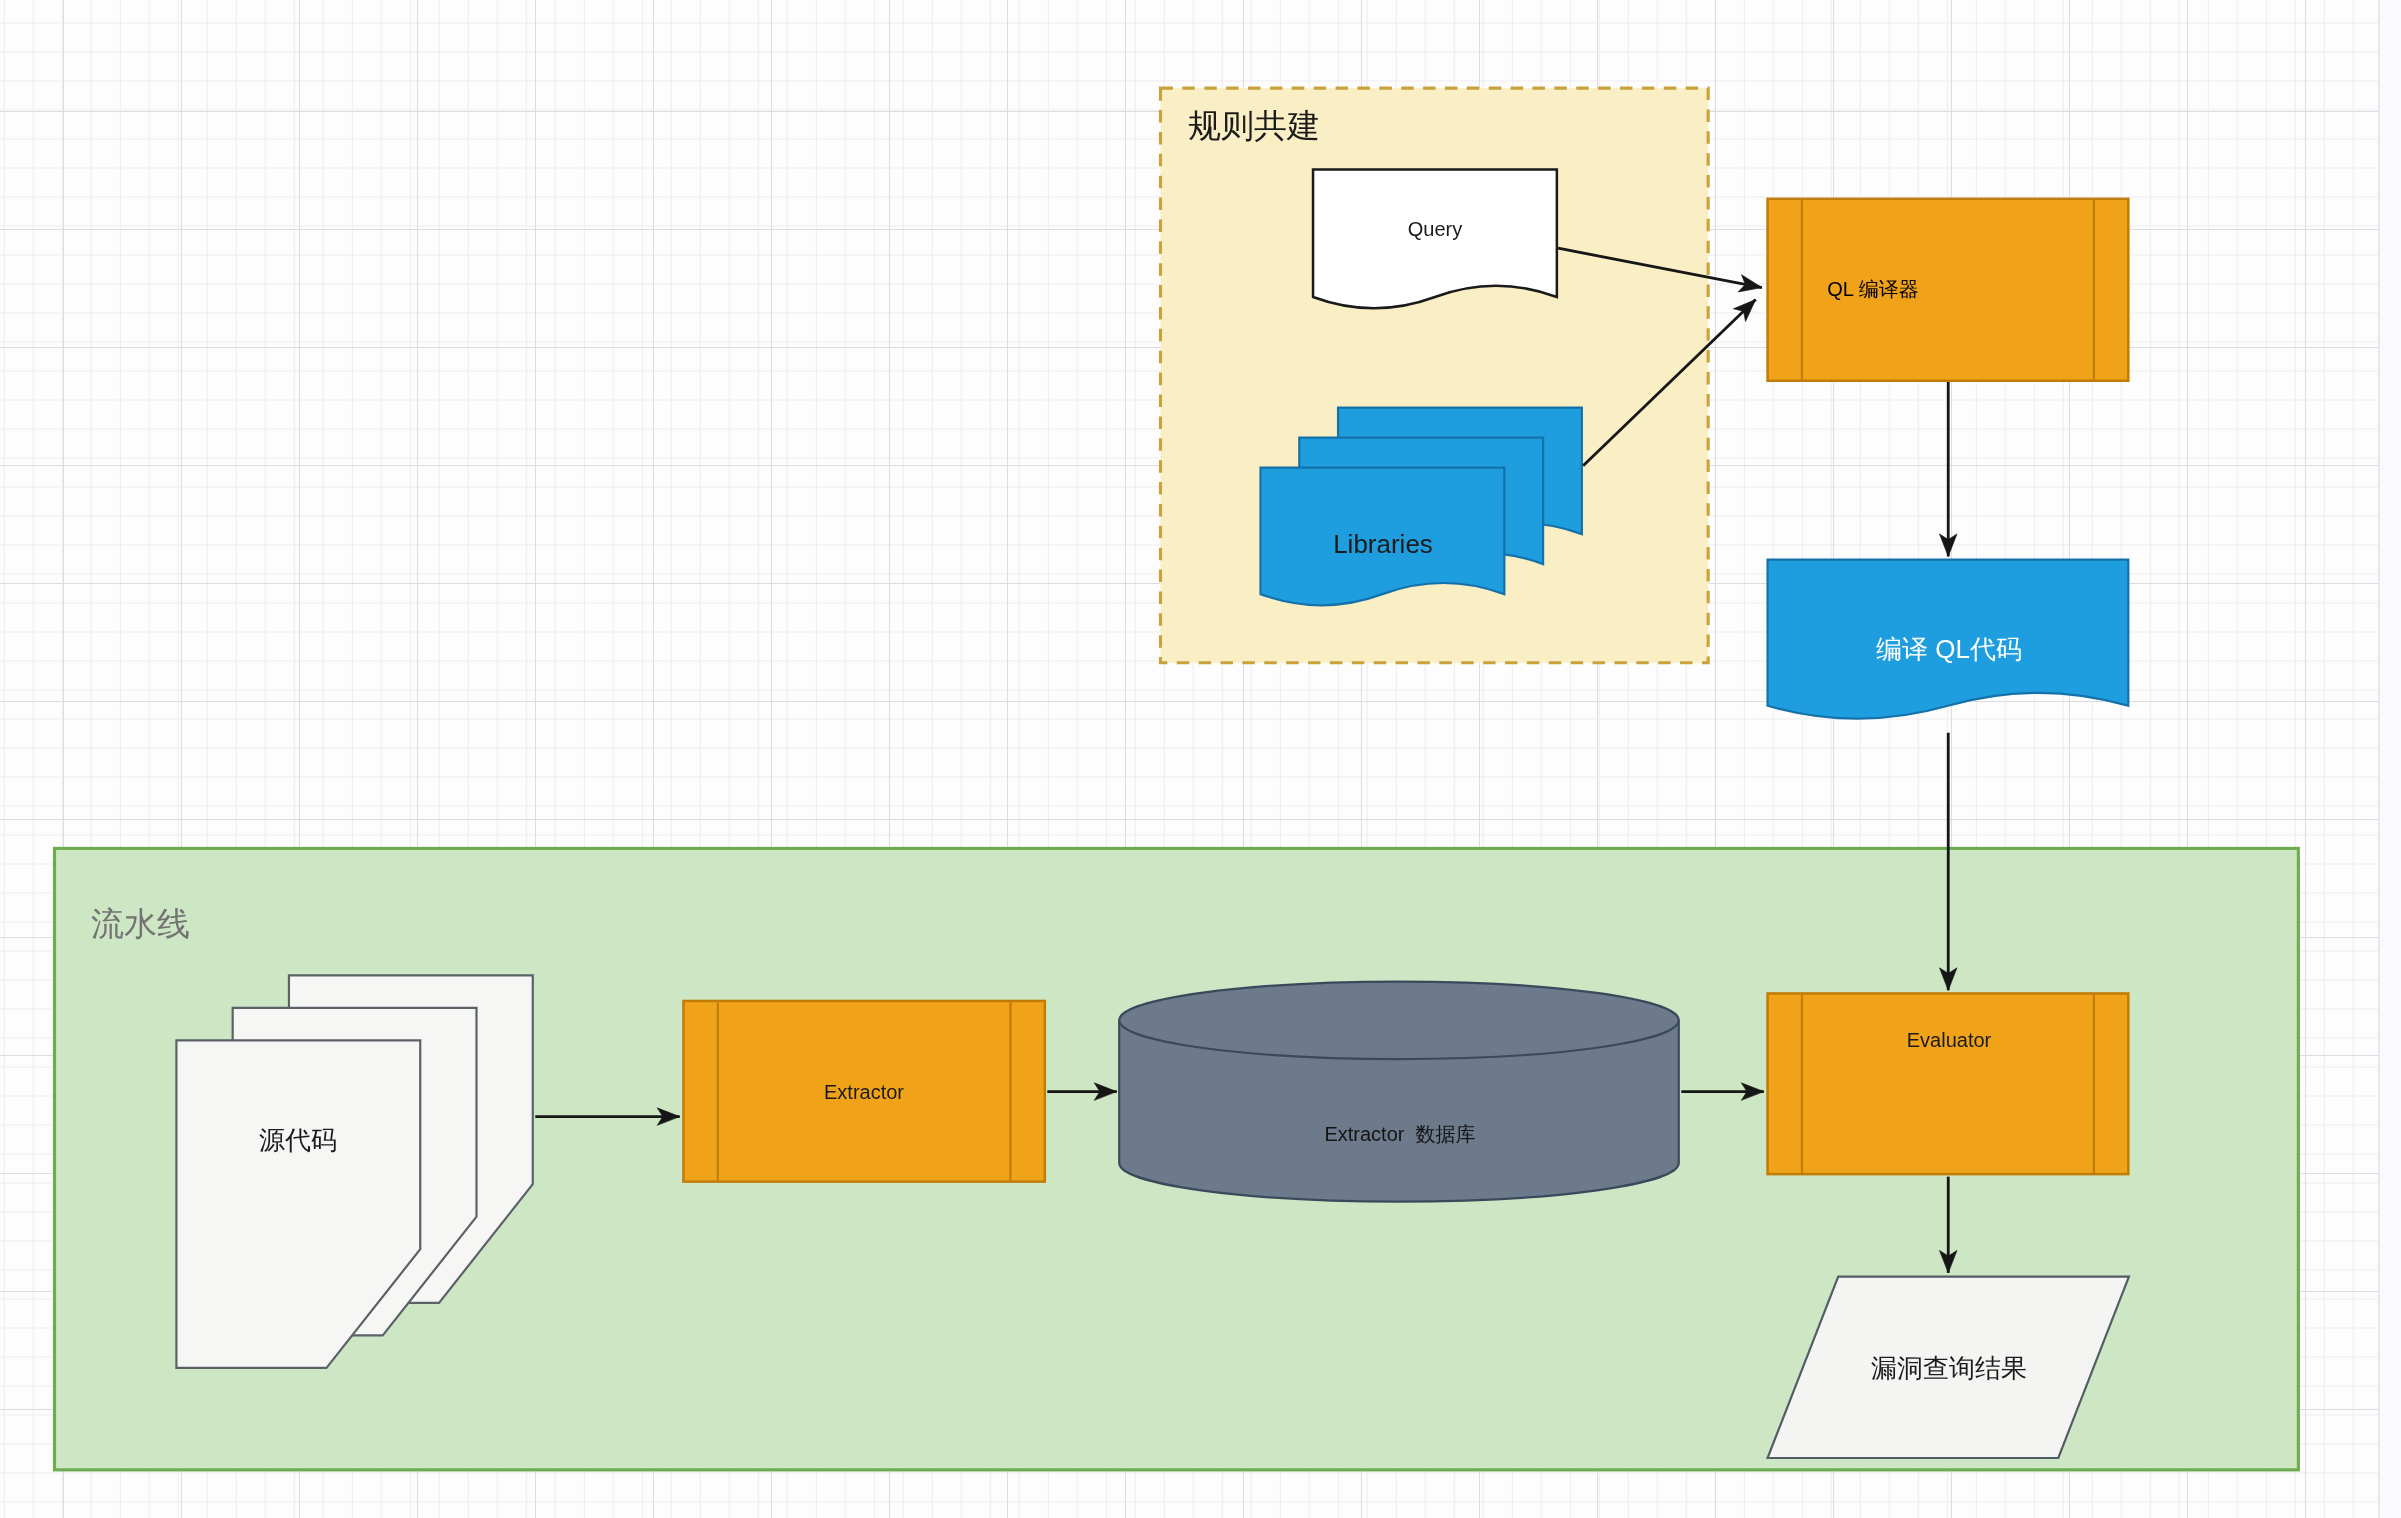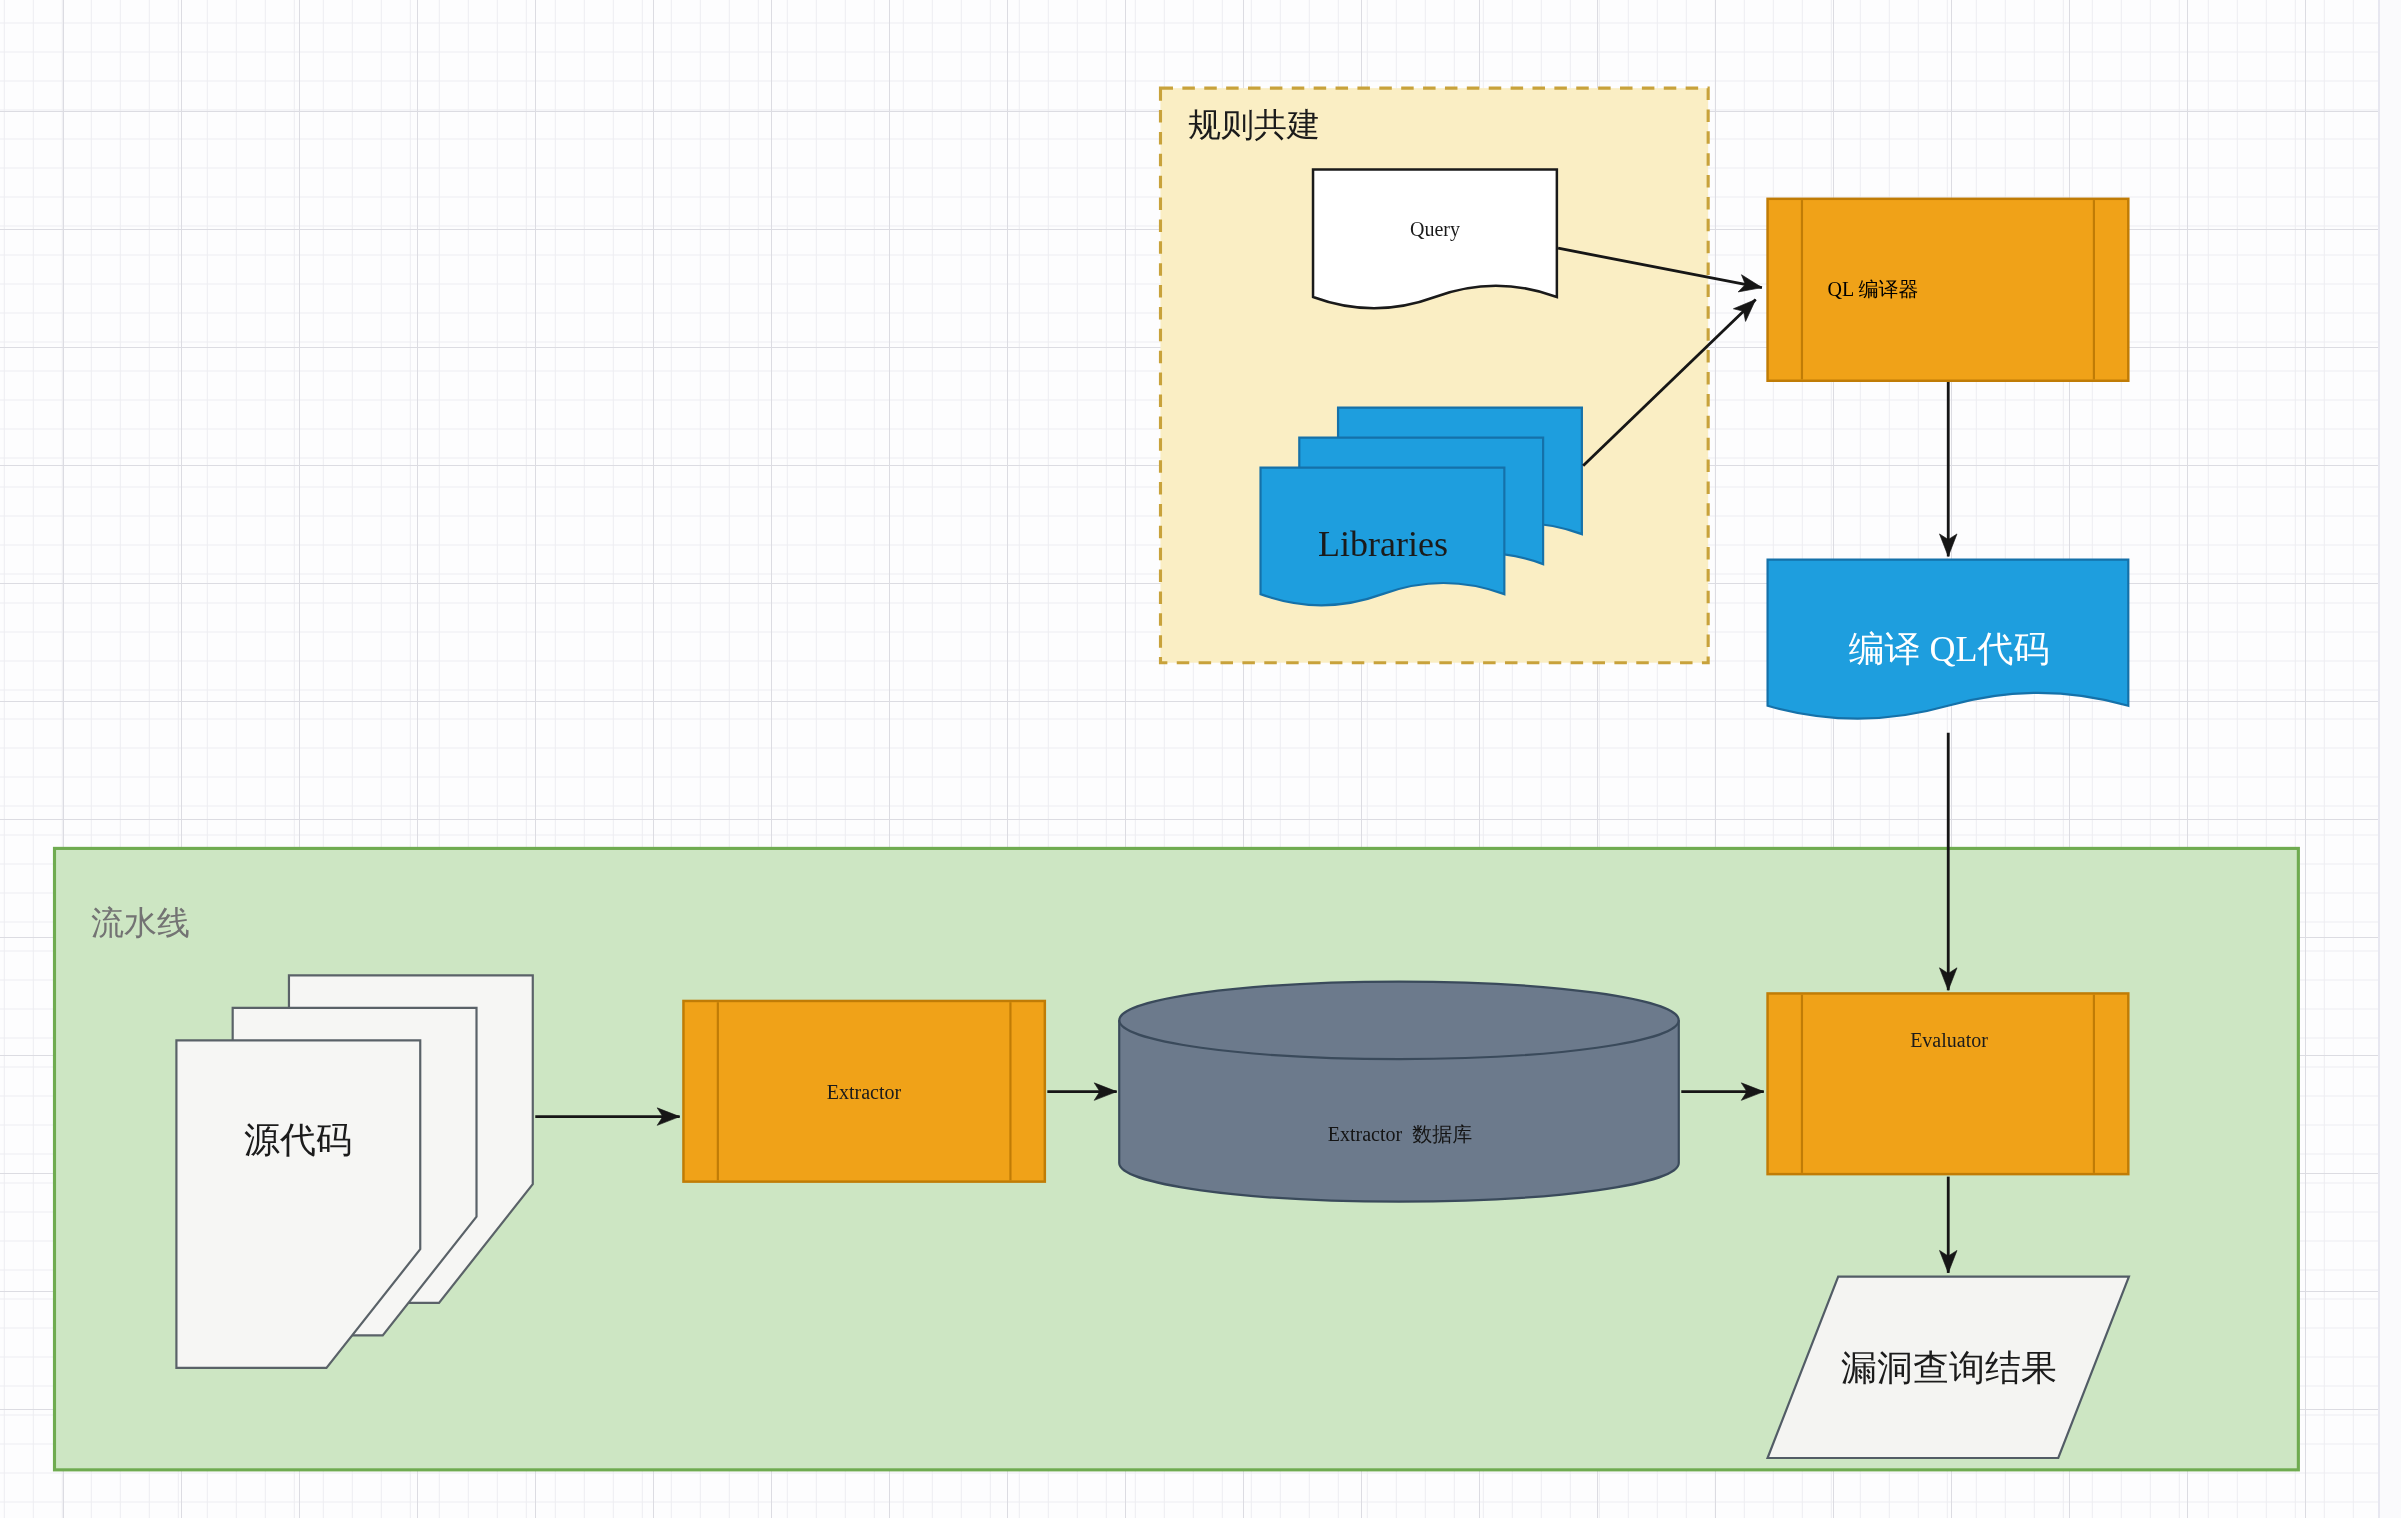--- a/index.html
+++ b/index.html
@@ -1,21 +1,21 @@
 <!DOCTYPE html>
 <html style="font-size:10px"><head>
 <meta charset="utf-8">
 <style>
   html,body{margin:0;padding:0;}
   body{
     width:2401px;height:1518px;overflow:hidden;position:relative;
     font-family:"Liberation Sans","DejaVu Sans",sans-serif;
     background:#FDFDFE;
   }
-  .canvas{position:absolute;left:0;top:0;width:2401px;height:1518px;font-family:Liberation Serif, serif;}
+  .canvas{position:absolute;left:0;top:0;width:2401px;height:1518px;}
   .grid{
     position:absolute;left:0;top:0;width:2378px;height:1518px;
     background-color:#FDFDFE;
     background-image:
       linear-gradient(to right,#DCDCE2 1.3px,transparent 1.3px),
       linear-gradient(to bottom,#DCDCE2 1.3px,transparent 1.3px),
       linear-gradient(to right,#EDEDF1 1.3px,transparent 1.3px),
       linear-gradient(to bottom,#EDEDF1 1.3px,transparent 1.3px);
     background-size:118px 118px,118px 118px,29px 29px,29px 29px;
     background-position:63px 0,0 111px,3.8px 0,0 22.5px;
@@ -25,21 +25,21 @@
     background:#FAFAFC;border-left:2.5px solid #E7E7F0;
   }
   svg.diagram{position:absolute;left:0;top:0;}
   .lbl{
     position:absolute;color:#1B1B1B;white-space:pre;line-height:1.25;
     transform:translate(-50%,-50%);
   }
   .lbl.anchor-tl{transform:none;}
   .fs52{font-size:33px;}
   .fs50{font-size:20px;}
-  .fs48{font-size:36px;}
+  .fs48{font-size:26px;}
 </style>
 </head>
 <body>
 
 <div class="canvas">
   <div class="grid"></div>
   <div class="edge-strip"></div>
 
   <svg class="diagram" width="2401" height="1518" viewBox="0 0 3840 2428">
     <defs>

